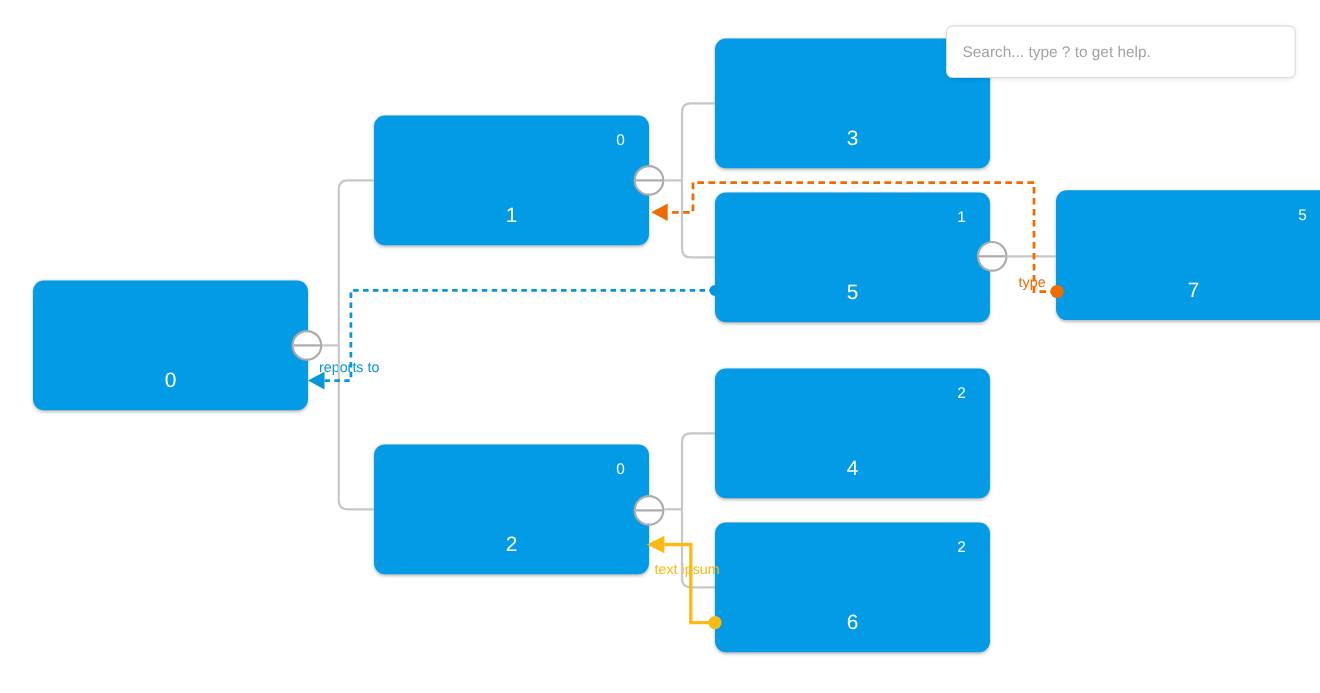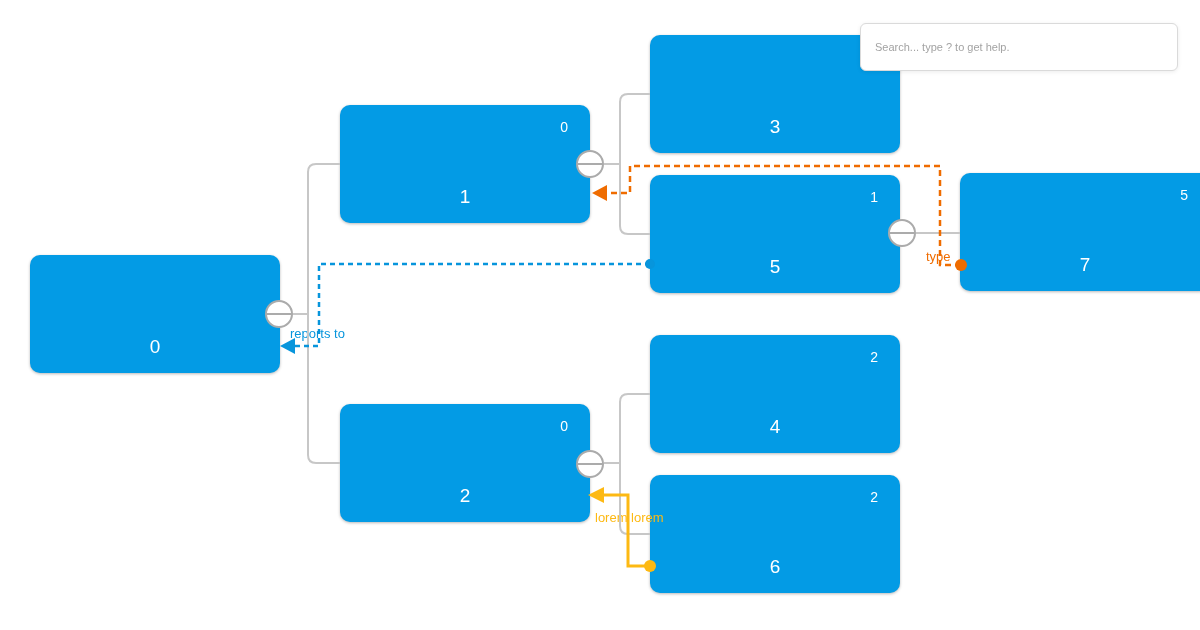--- a/index.html
+++ b/index.html
@@ -58,21 +58,21 @@
   .toggle .minus{
     position:absolute;left:0;right:0;top:50%;height:2px;margin-top:-1px;
     background:var(--circle-border);
   }
 
   
   .search-box{
     position:absolute;left:860px;top:23px;width:318px;height:48px;z-index:6;
     border:1px solid #dadada;border-radius:6px;background:#fff;
     box-shadow:0 1px 4px rgba(0,0,0,.08);
-    padding:0 14px;font-size:11px;color:#444;outline:none;
+    padding:0 14px;font-size:14px;color:#444;outline:none;
     font-family:"Liberation Sans",sans-serif;
   }
   .search-box::placeholder{color:#a3a3a3;}
 </style>
 </head>
 <body>
 
 <div class="stage">
 
   <div class="node" style="left:30px;top:255px;">
@@ -101,21 +101,21 @@
     <span class="badge">2</span>
     <span class="main-label">6</span>
   </div>
   <div class="node" style="left:960px;top:173px;">
     <span class="badge">5</span>
     <span class="main-label">7</span>
   </div>
 
   <div class="link-label ll-blue" style="left:290px;top:326px;">reports to</div>
   <div class="link-label ll-orange" style="left:926px;top:249px;">type</div>
-  <div class="link-label ll-yellow" style="left:595px;top:510px;">lorem lorem</div>
+  <div class="link-label ll-yellow" style="left:595px;top:510px;">text ipsum</div>
 
   <svg class="links" width="1200" height="630">
 
     <path class="connector" d="M292,314 H308"></path>
     <path class="connector" d="M340,164 H316 Q308,164 308,172 V455 Q308,463 316,463 H340"></path>
     <path class="connector" d="M604,164 H620"></path>
     <path class="connector" d="M650,94 H628 Q620,94 620,102 V226 Q620,234 628,234 H650"></path>
     <path class="connector" d="M604,463 H620"></path>
     <path class="connector" d="M650,394 H628 Q620,394 620,402 V526 Q620,534 628,534 H650"></path>
     <path class="connector" d="M916,233 H960"></path>

